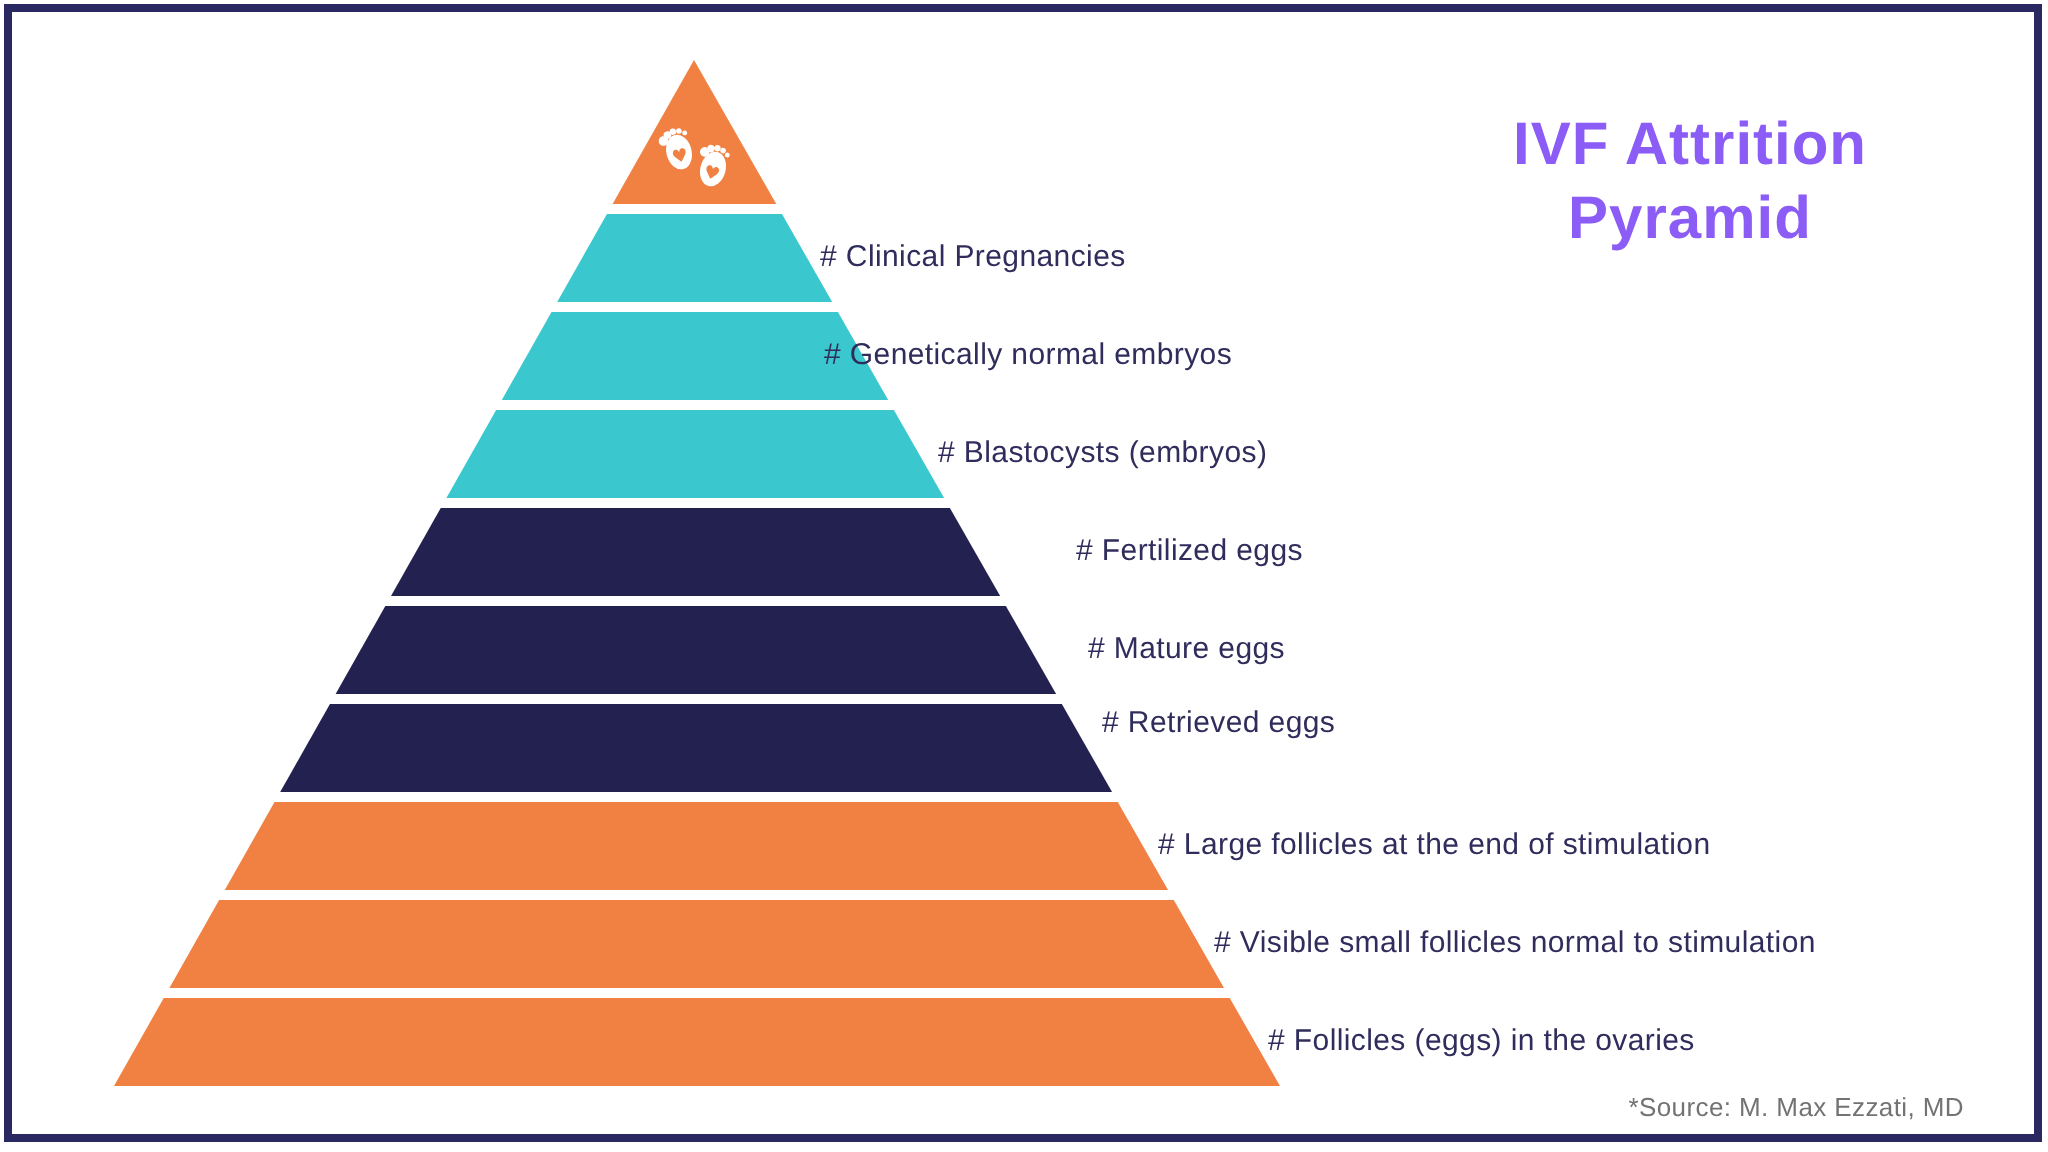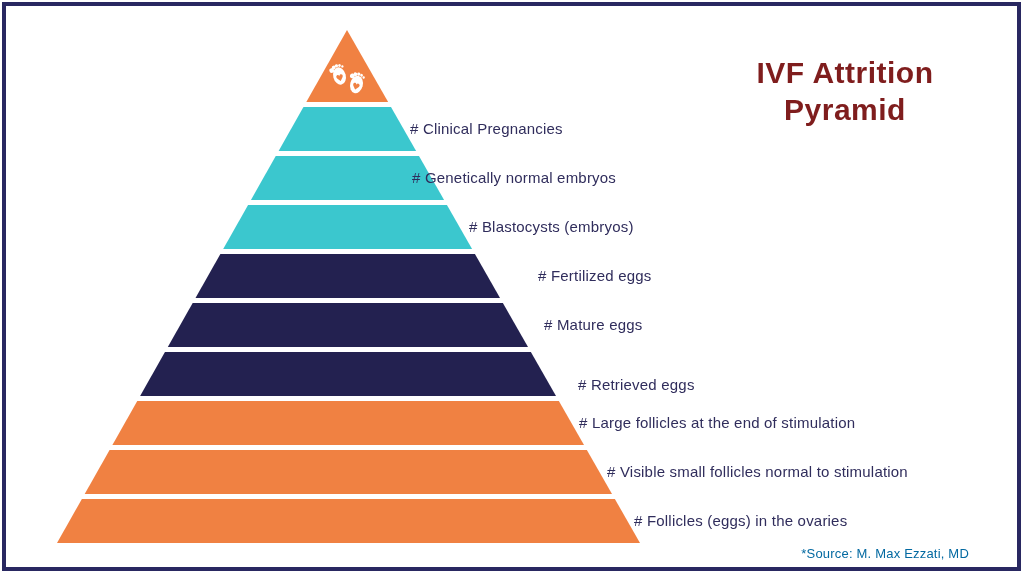--- a/index.html
+++ b/index.html
@@ -28,40 +28,40 @@
     line-height: 22px;
     color: #302D5C;
     white-space: nowrap;
     letter-spacing: 0.2px;
   }
   .l1 { top: 118px; left: 410px; }
   .l2 { top: 167px; left: 412px; }
   .l3 { top: 216px; left: 469px; }
   .l4 { top: 265px; left: 497px; margin-left: 41px; }
   .l5 { top: 314px; left: 524px; margin-left: 20px; }
-  .l6 { top: 374px; left: 551px; margin-left: 27px; }
+  .l6 { top: 351px; left: 551px; }
   .l7 { top: 412px; left: 579px; }
   .l8 { top: 461px; left: 607px; }
   .l9 { top: 510px; left: 634px; }
   .title {
     position: absolute;
     left: 697px; top: 54px;
     width: 296px;
     text-align: center;
     font-size: 30px;
     font-weight: bold;
     line-height: 37px;
     letter-spacing: 0.5px;
-    color: #7f1d1d;
+    color: #8b5cf6;
   }
   .source {
     position: absolute;
-    right: 55px; bottom: 15px;
+    right: 42px; bottom: 15px;
     font-size: 13px;
-    color: #0369a1;
+    color: #737373;
     letter-spacing: 0.2px;
   }
 </style>
 </head>
 <body>
 
 <div class="canvas">
 
   <svg class="pyramid-svg" viewBox="0 0 1024 576" xmlns="http://www.w3.org/2000/svg">
     <defs>

